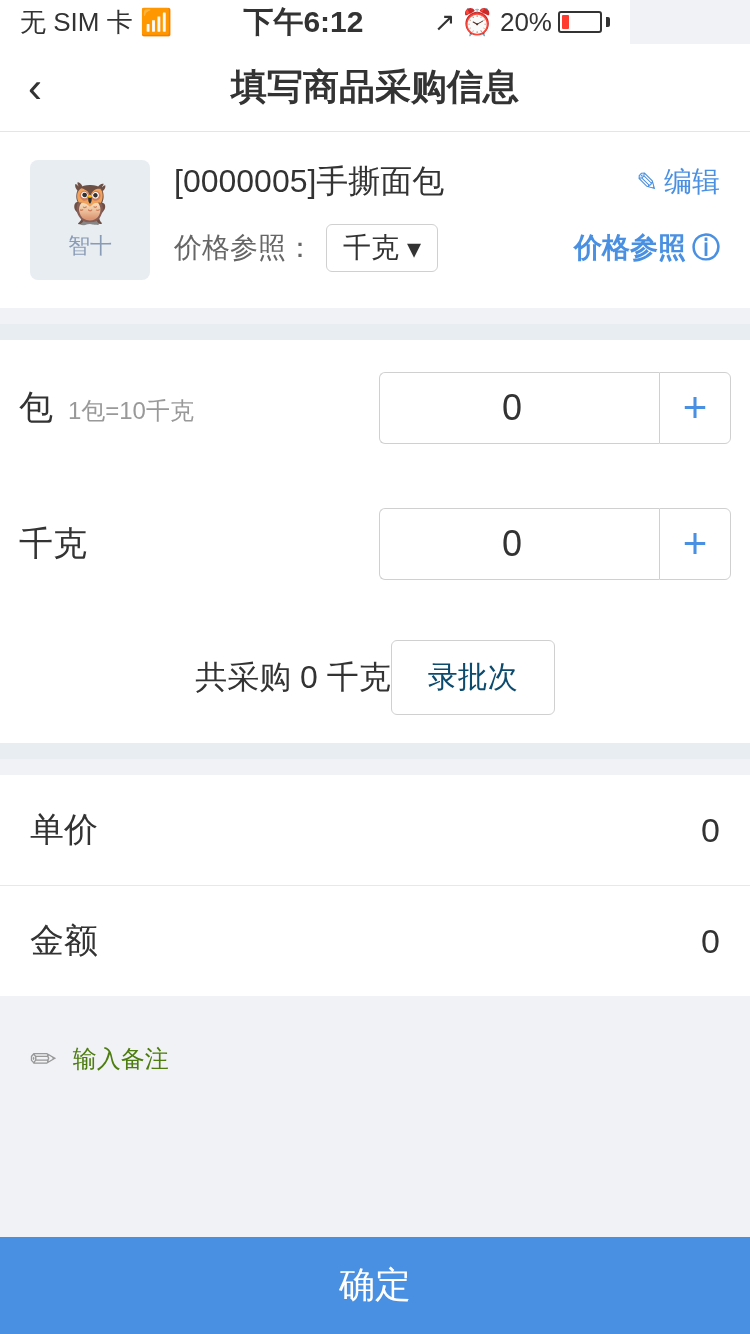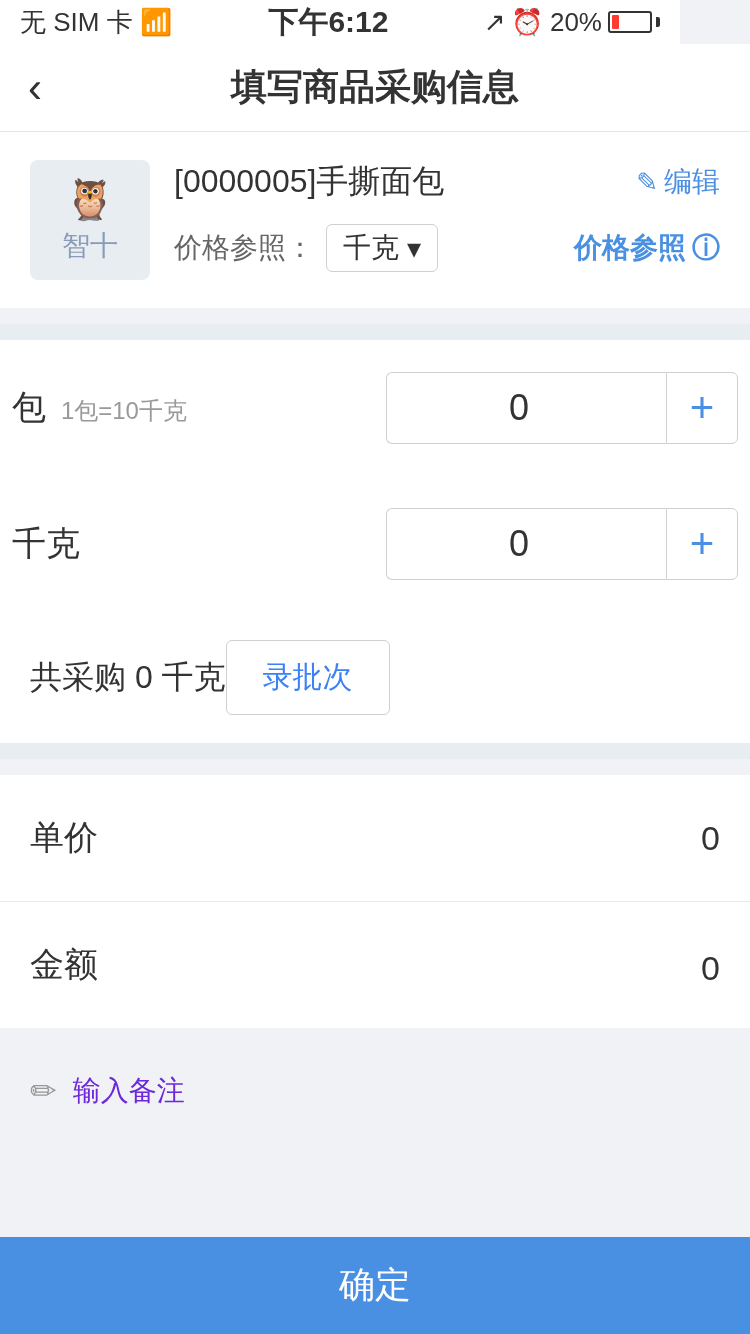--- a/index.html
+++ b/index.html
@@ -8,21 +8,21 @@
       width: 750px;
       min-height: 1334px;
       font-family: -apple-system, 'PingFang SC', 'Helvetica Neue', Arial, sans-serif;
       background: #f0f2f5;
       font-size: 32px;
       color: #333;
     }
 
     
     .status-bar {
-      width: 680px;
+      width: 630px;
       height: 44px;
       background: #fff;
       display: flex;
       align-items: center;
       justify-content: space-between;
       padding: 0 20px;
       font-size: 28px;
       font-weight: 500;
     }
     .status-left {
@@ -118,21 +118,21 @@
       display: flex;
       flex-direction: column;
       align-items: center;
       gap: 4px;
     }
     .owl-icon {
       font-size: 40px;
       color: #8a9bb5;
     }
     .owl-text {
-      font-size: 28px;
+      font-size: 22px;
       color: #8a9bb5;
     }
     .product-info {
       flex: 1;
     }
     .product-info-top {
       display: flex;
       align-items: center;
       justify-content: space-between;
       margin-bottom: 20px;
@@ -193,21 +193,21 @@
     }
 
     
     .form-section {
       background: #fff;
     }
     .form-row {
       display: flex;
       align-items: center;
       justify-content: space-between;
-      padding: 32px 12px;
+      padding: 32px 19px;
       border-bottom: 1px solid #e8e8e8;
       background: #fff;
     }
     .form-row:last-child {
       border-bottom: none;
     }
     .form-label {
       font-size: 34px;
       color: #333;
       font-weight: 500;
@@ -248,47 +248,46 @@
       cursor: pointer;
       font-weight: 300;
     }
 
     
     .summary-row {
       background: #fff;
       padding: 28px 30px;
       display: flex;
       align-items: center;
-      justify-content: flex-start;
+      justify-content: center;
     }
     .record-btn {
       border: 1px solid #d0d0d0;
       border-radius: 6px;
       padding: 16px 36px;
       font-size: 30px;
-      color: #3b82f6;
+      color: #0c4a6e;
       background: #fff;
       cursor: pointer;
     }
 
     
     .price-section {
       background: #fff;
       margin-top: 16px;
     }
     .price-row {
       display: flex;
       align-items: center;
       justify-content: space-between;
-      padding: 40px 30px;
+      padding: 32px 30px;
       border-bottom: 1px solid #e8e8e8;
     }
     .price-row:last-child {
       border-bottom: none;
-      align-items: flex-end;
     }
     .price-label {
       font-size: 34px;
       color: #333;
     }
     .price-value {
       font-size: 34px;
       color: #333;
     }
 
@@ -299,22 +298,22 @@
       margin-top: 16px;
       display: flex;
       align-items: center;
       gap: 16px;
     }
     .pencil-icon {
       color: #999;
       font-size: 32px;
     }
     .remarks-placeholder {
-      font-size: 28px;
-      color: #6d28d9;
+      font-size: 24px;
+      color: #4d7c0f;
     }
 
     
     .empty-area {
       background: #f0f2f5;
       flex: 1;
       min-height: 300px;
     }
 
     

